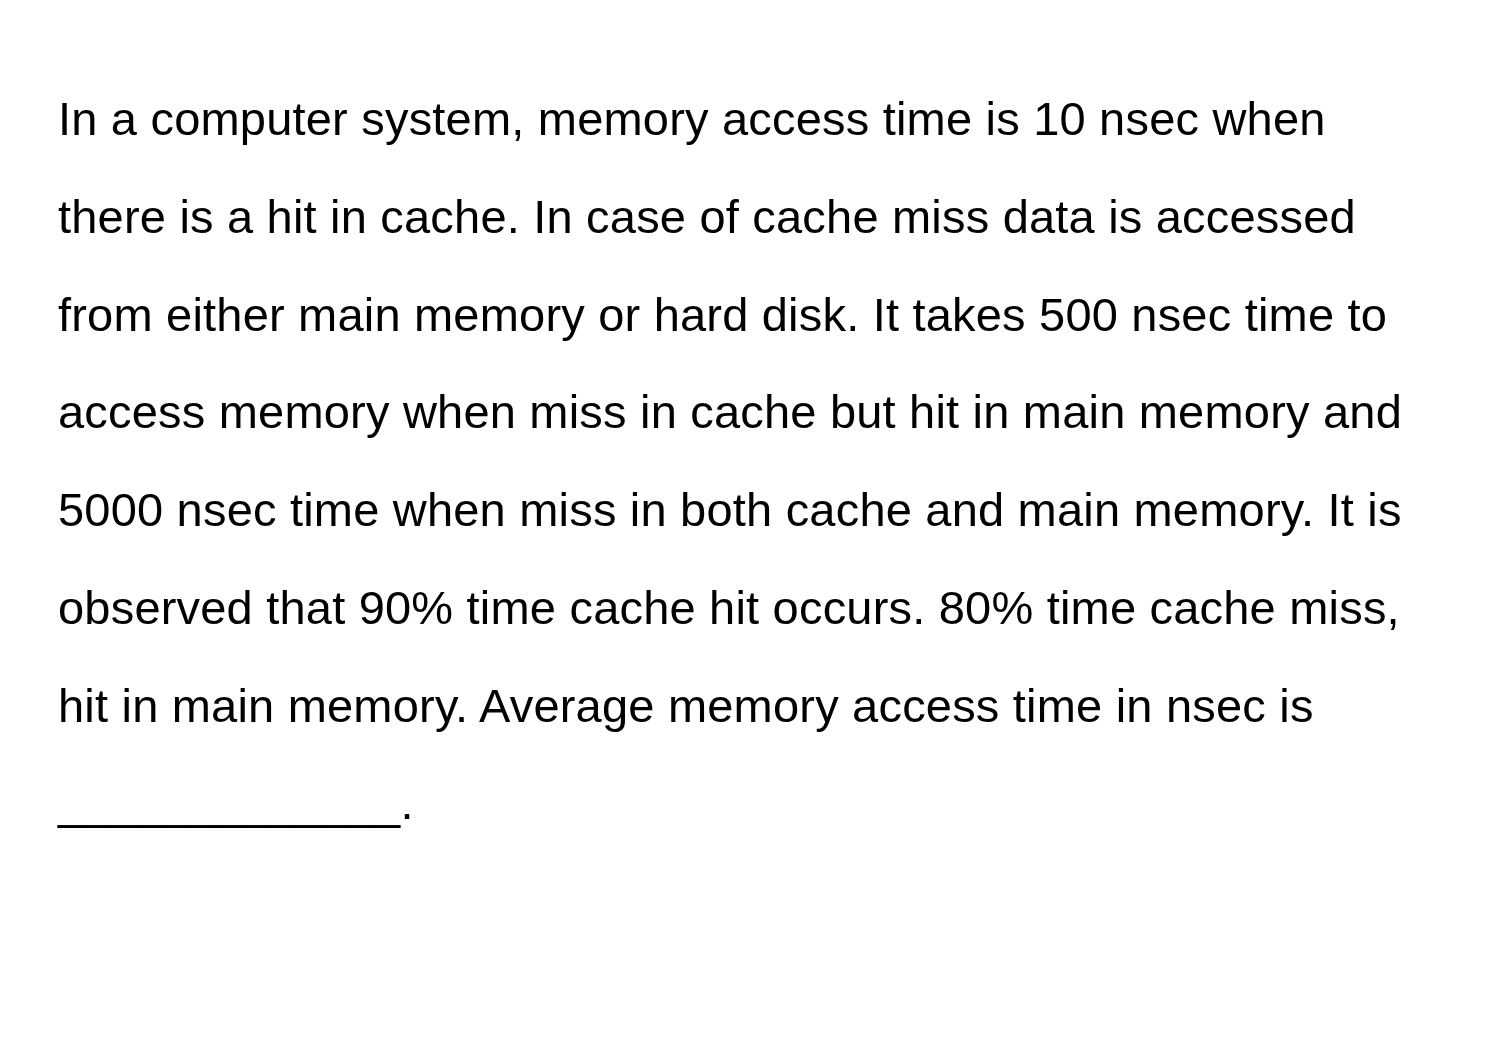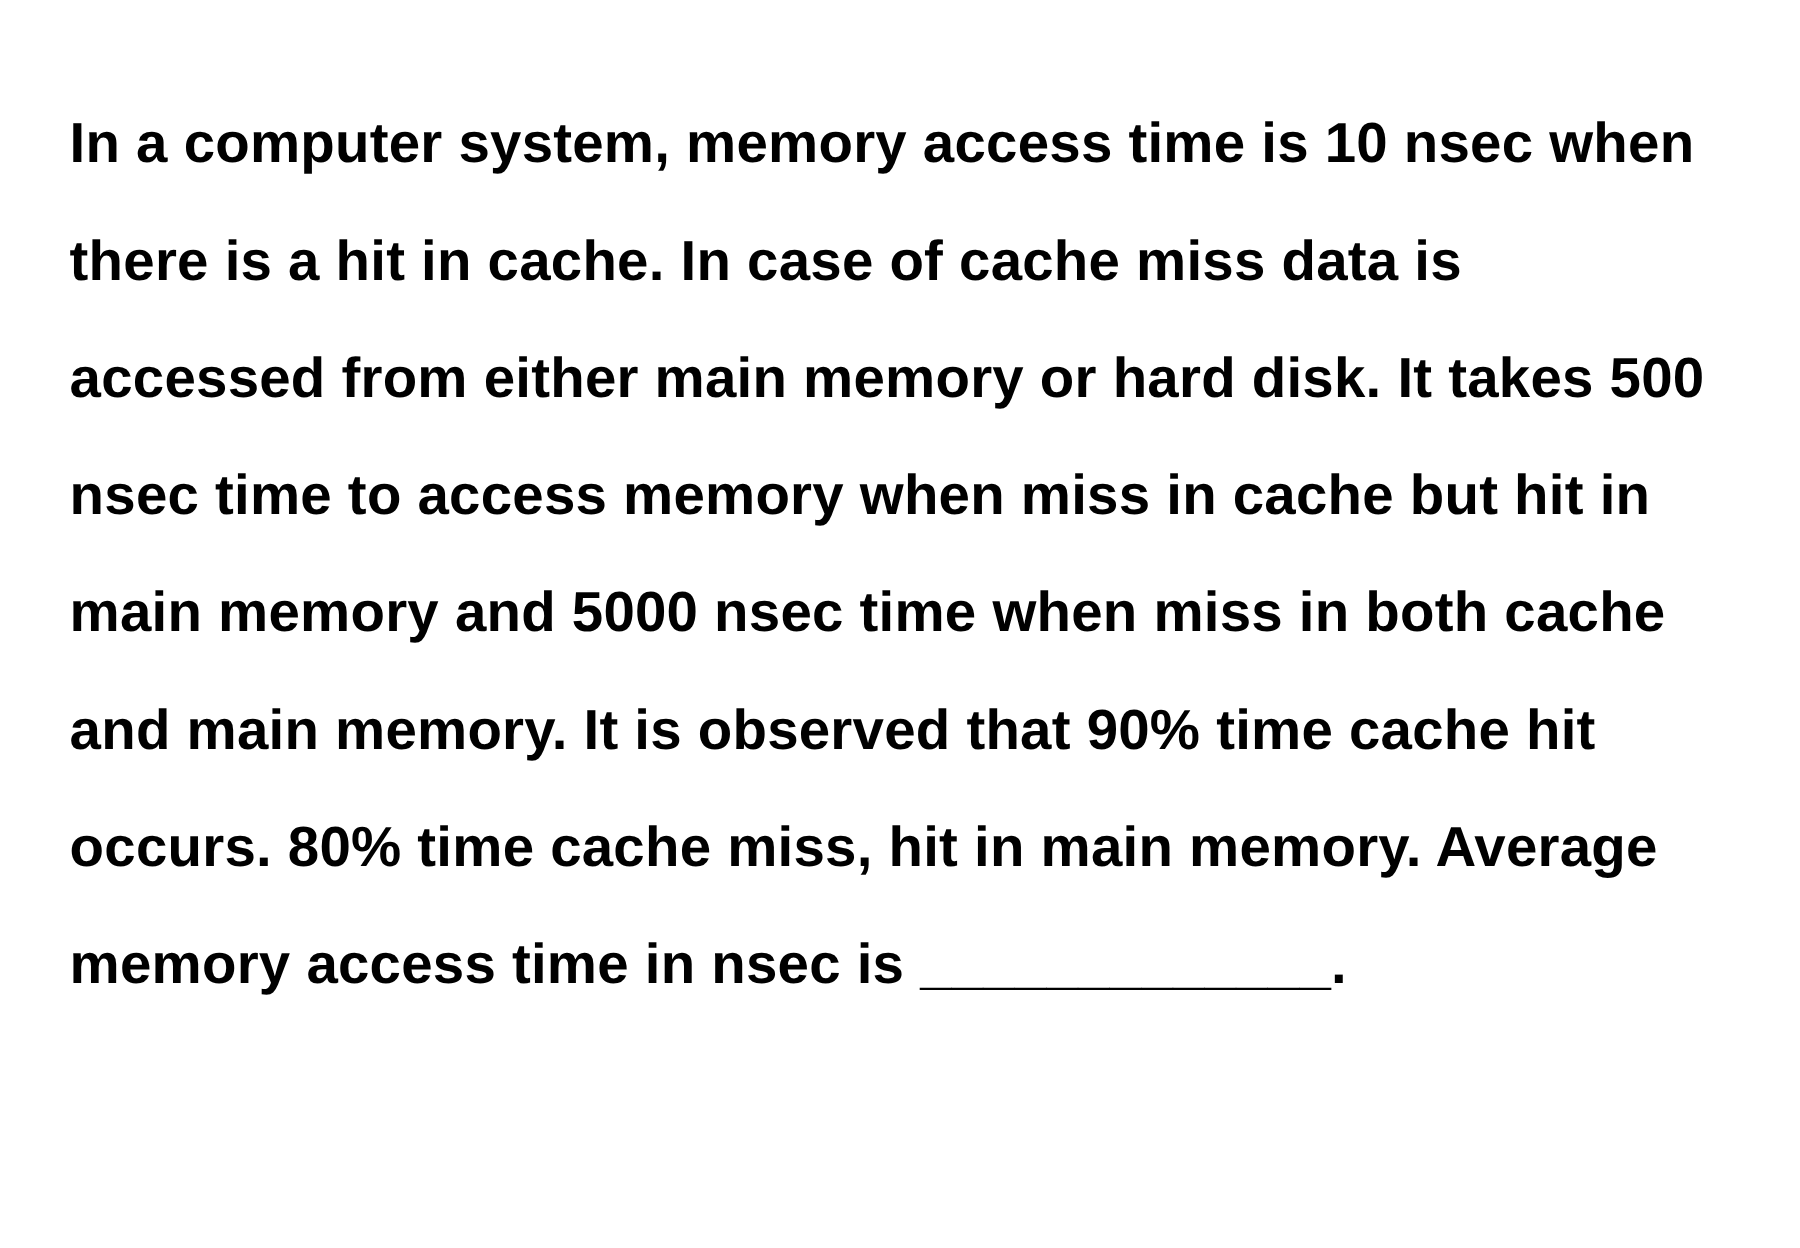--- a/index.html
+++ b/index.html
@@ -12,19 +12,19 @@
   }
   body {
     font-family: -apple-system, BlinkMacSystemFont, "Segoe UI", Helvetica, Arial, sans-serif;
     color: #000000;
   }
   .content {
     padding: 70px 58px 0 58px;
     font-size: 47px;
     line-height: 2.08;
     letter-spacing: 0.2px;
-    font-weight: 700;
+    font-weight: 400;
   }
 </style>
 </head>
 <body>
 
 <div class="content">In a computer system, memory access time is 10 nsec when there is a hit in cache. In case of cache miss data is accessed from either main memory or hard disk. It takes 500 nsec time to access memory when miss in cache but hit in main memory and 5000 nsec time when miss in both cache and main memory. It is observed that 90% time cache hit occurs. 80% time cache miss, hit in main memory. Average memory access time in nsec is _____________.</div>
 
 </body></html>

